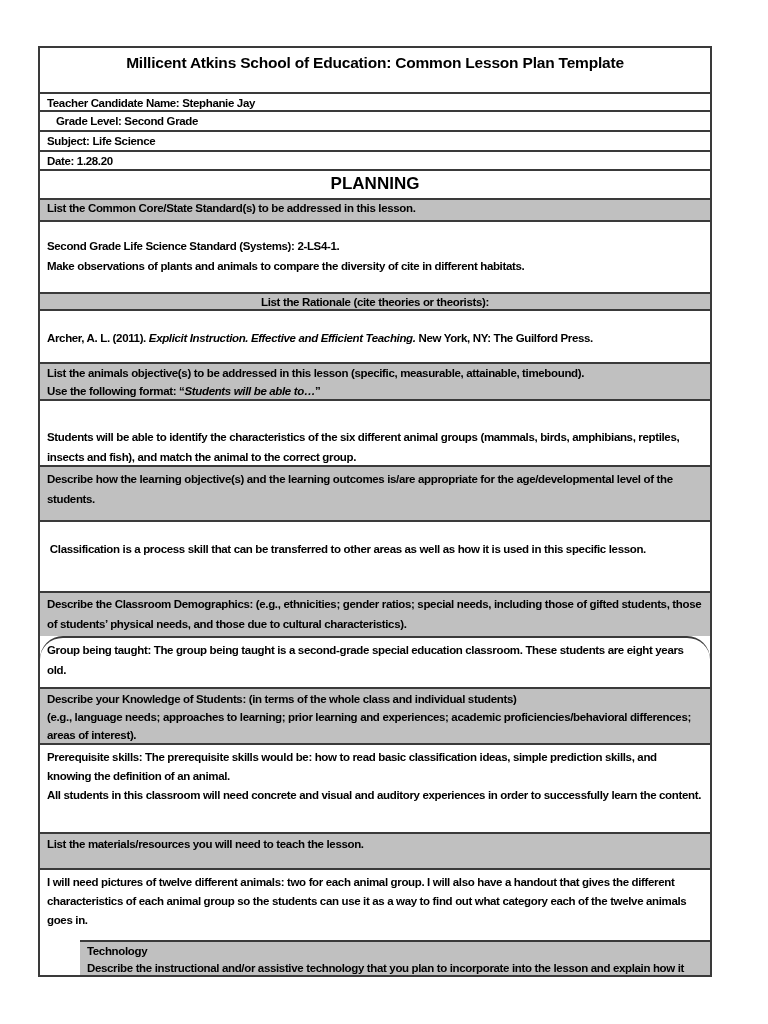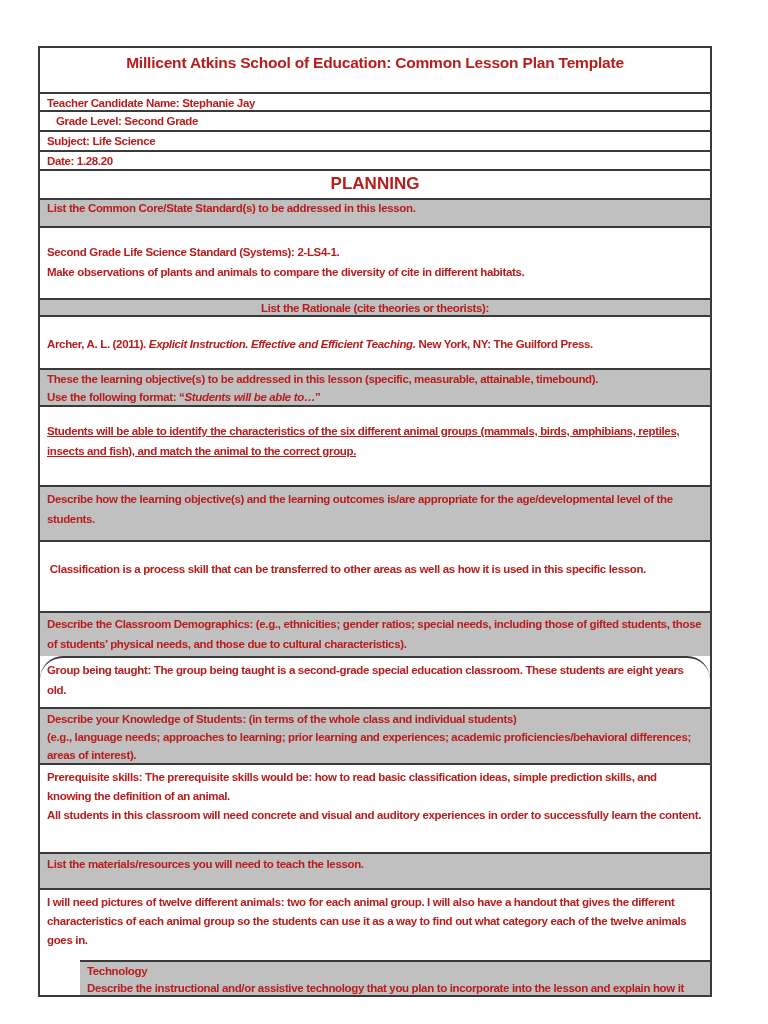--- a/index.html
+++ b/index.html
@@ -6,21 +6,21 @@
     margin: 0;
     padding: 0;
     background: #ffffff;
   }
   .page {
     position: relative;
     width: 768px;
     height: 1024px;
     background: #ffffff;
     font-family: "Liberation Sans", sans-serif;
-    color: #b91c1c;
+    color: #000000;
     overflow: hidden;
   }
   .lp-table {
     position: absolute;
     left: 38px;
     top: 46px;
     width: 674px;
     box-sizing: border-box;
     border: 2px solid #3a3a3a;
     background: #ffffff;
@@ -54,26 +54,26 @@
     line-height: 20px;
   }
   .info { line-height: 15px; padding-top: 2px; }
   .para { margin: 0; padding: 0; }
   .it { font-style: italic; }
   
   .r-teacher   { height: 18px; }
   .r-grade     { height: 20px; padding-left: 16px; }
   .r-subject   { height: 20px; }
   .r-date      { height: 19px; }
-  .r-std-p     { height: 28px; line-height: 15px; }
+  .r-std-p     { height: 22px; line-height: 15px; }
   .r-std-a     { height: 72px; padding-top: 14px; line-height: 20px; }
   .r-rat-p     { height: 17px; line-height: 14.5px; text-align: center; }
   .r-rat-a     { height: 53px; padding-top: 18px; }
   .r-obj-p     { height: 37px; line-height: 17.5px; }
-  .r-obj-a     { height: 80px; padding-top: 14px; line-height: 20px; text-decoration: underline; }
+  .r-obj-a     { height: 66px; padding-top: 26px; line-height: 20px; }
   .r-app-p     { height: 55px; padding-top: 2px; line-height: 20px; }
   .r-app-a     { height: 71px; padding-top: 17px; line-height: 20px; }
   .r-dem-p     { height: 45px; padding-top: 2px; line-height: 19.5px; }
   .r-dem-a     { height: 51px; padding-top: 2px; line-height: 20px; border-radius: 23px; }
   .r-kno-p     { height: 56px; padding-top: 1px; line-height: 18px; }
   .r-kno-a     { height: 89px; padding-top: 3px; line-height: 19px; }
   .r-mat-p     { height: 36px; padding-top: 2px; line-height: 16px; }
   .r-mat-a     { height: 72px; padding-top: 3px; line-height: 19px; }
   .r-tech      { height: 35px; padding-top: 1px; line-height: 16.5px; margin-left: 40px; }
 </style>
@@ -118,21 +118,21 @@
 
     <div class="row gray r-rat-p">
       <span>List the Rationale (cite theories or theorists):</span>
     </div>
 
     <div class="row r-rat-a">
       <p class="para"><span>Archer, A. L. (2011). </span><span class="it">Explicit Instruction. Effective and Efficient Teaching. </span><span>New York, NY: The Guilford Press.</span></p>
     </div>
 
     <div class="row gray r-obj-p">
-      <p class="para">These the learning objective(s) to be addressed in this lesson (specific, measurable, attainable, timebound).</p>
+      <p class="para">List the animals objective(s) to be addressed in this lesson (specific, measurable, attainable, timebound).</p>
       <p class="para"><span>Use the following format: “</span><span class="it">Students will be able to…</span><span>”</span></p>
     </div>
 
     <div class="row r-obj-a">
       <p class="para">Students will be able to identify the characteristics of the six different animal groups (mammals, birds, amphibians, reptiles, insects and fish), and match the animal to the correct group.</p>
     </div>
 
     <div class="row gray r-app-p">
       <p class="para">Describe how the learning objective(s) and the learning outcomes is/are appropriate for the age/developmental level of the students.</p>
     </div>

